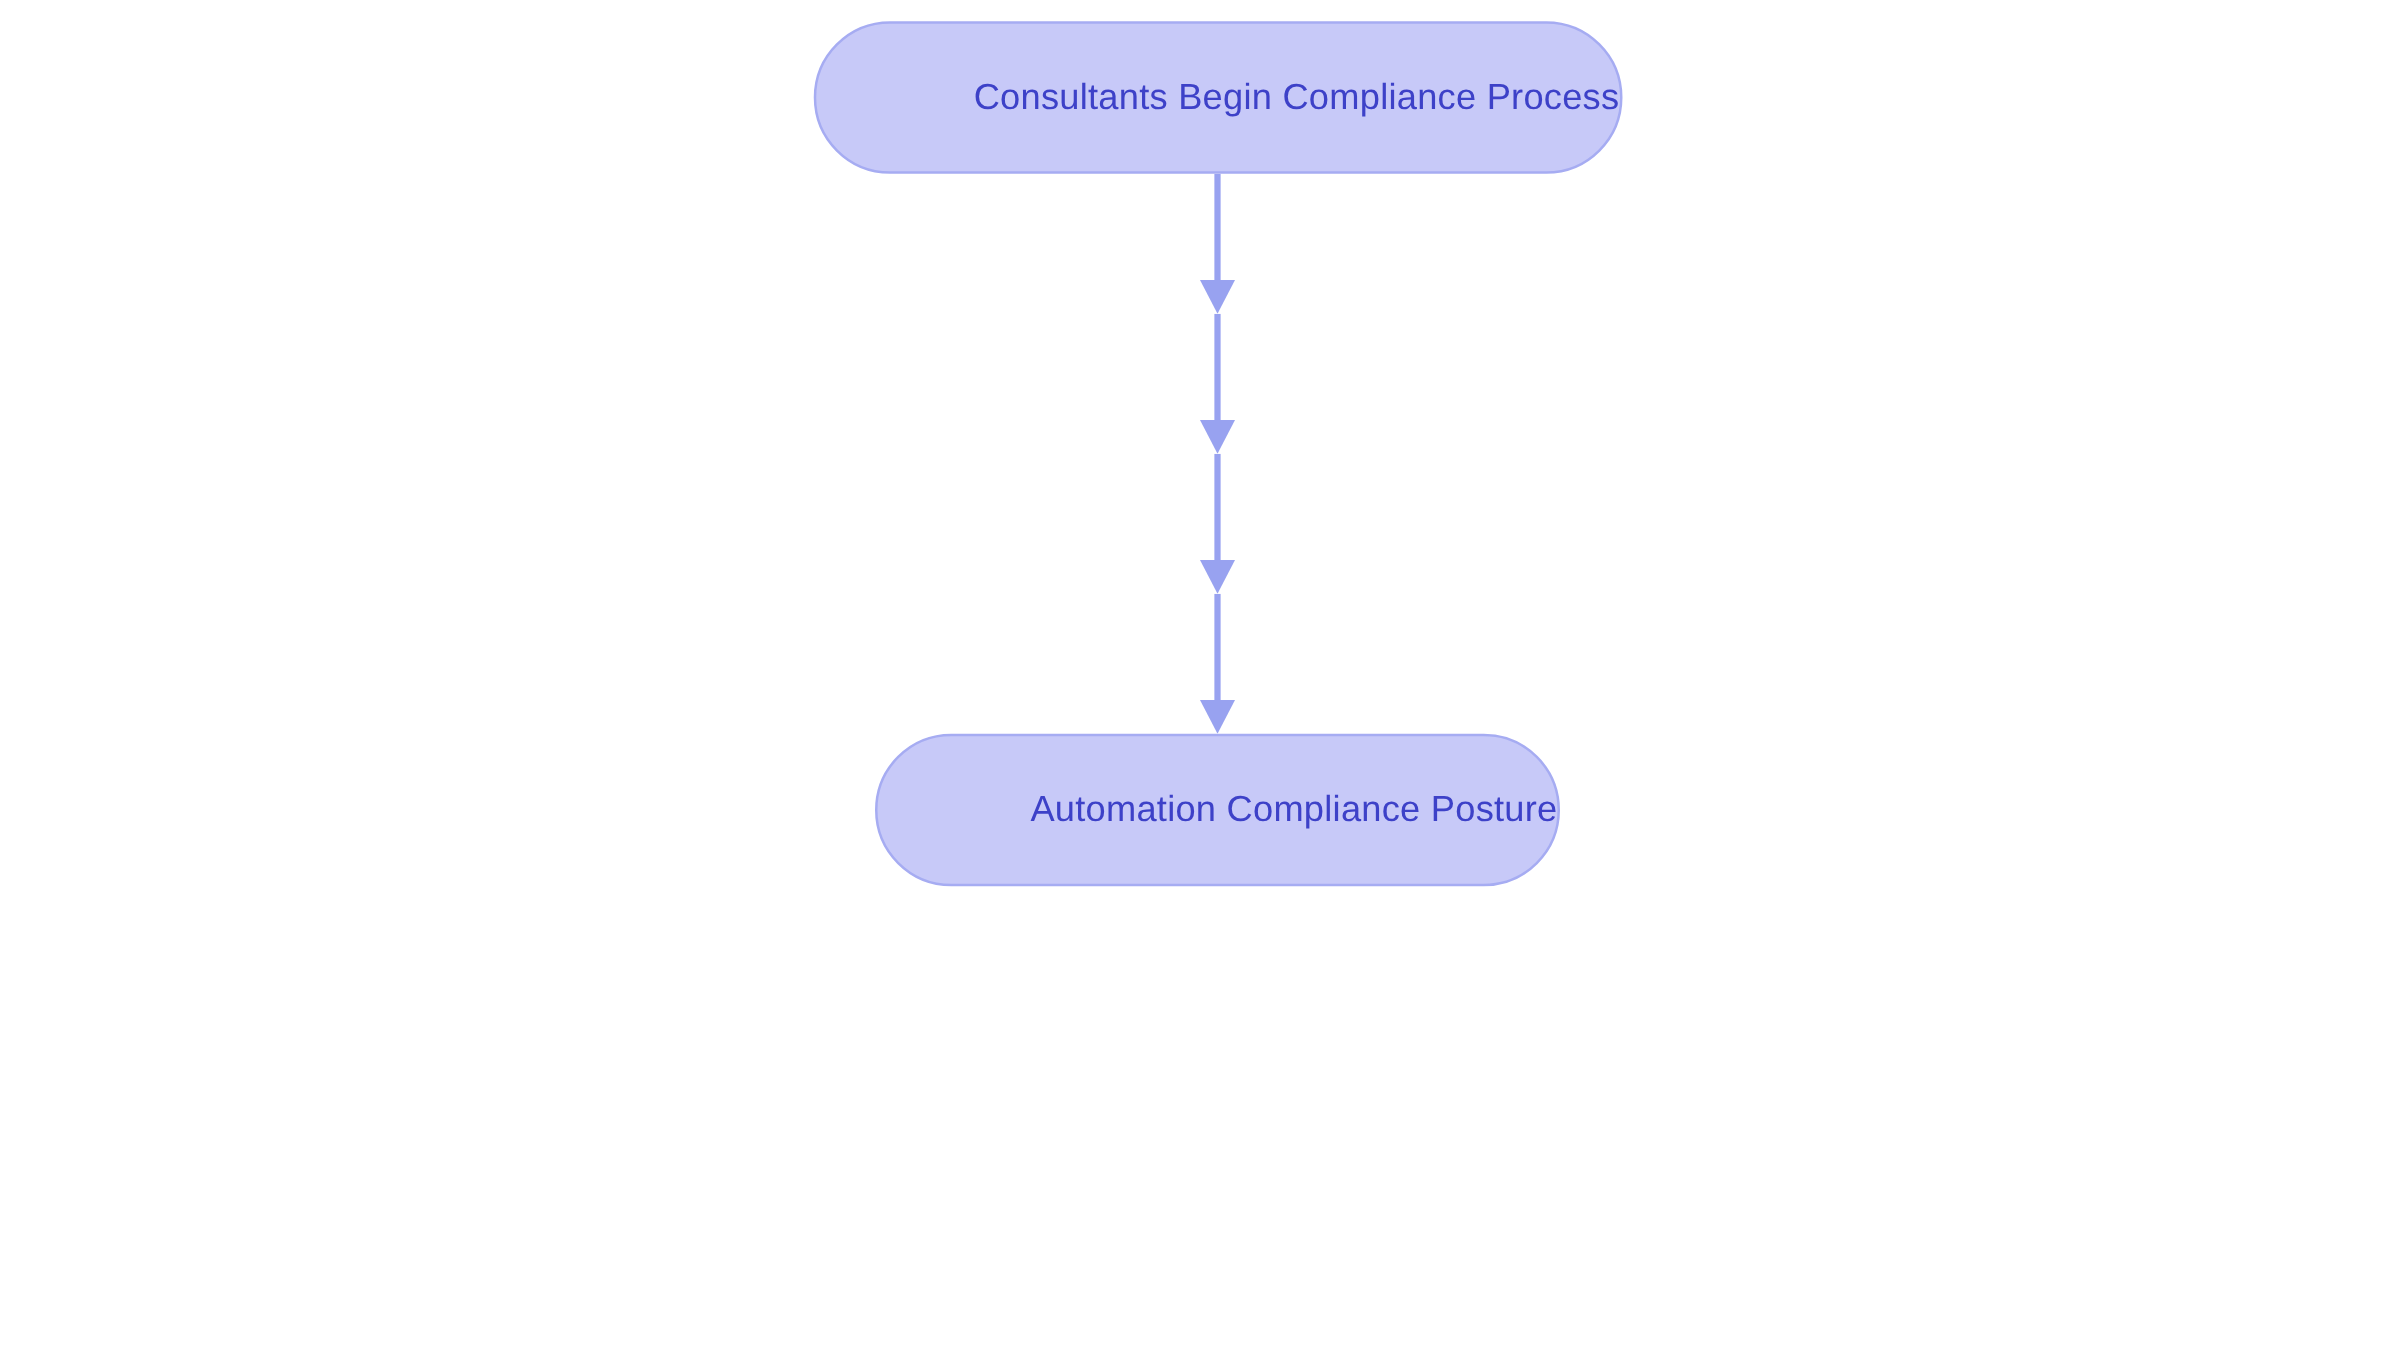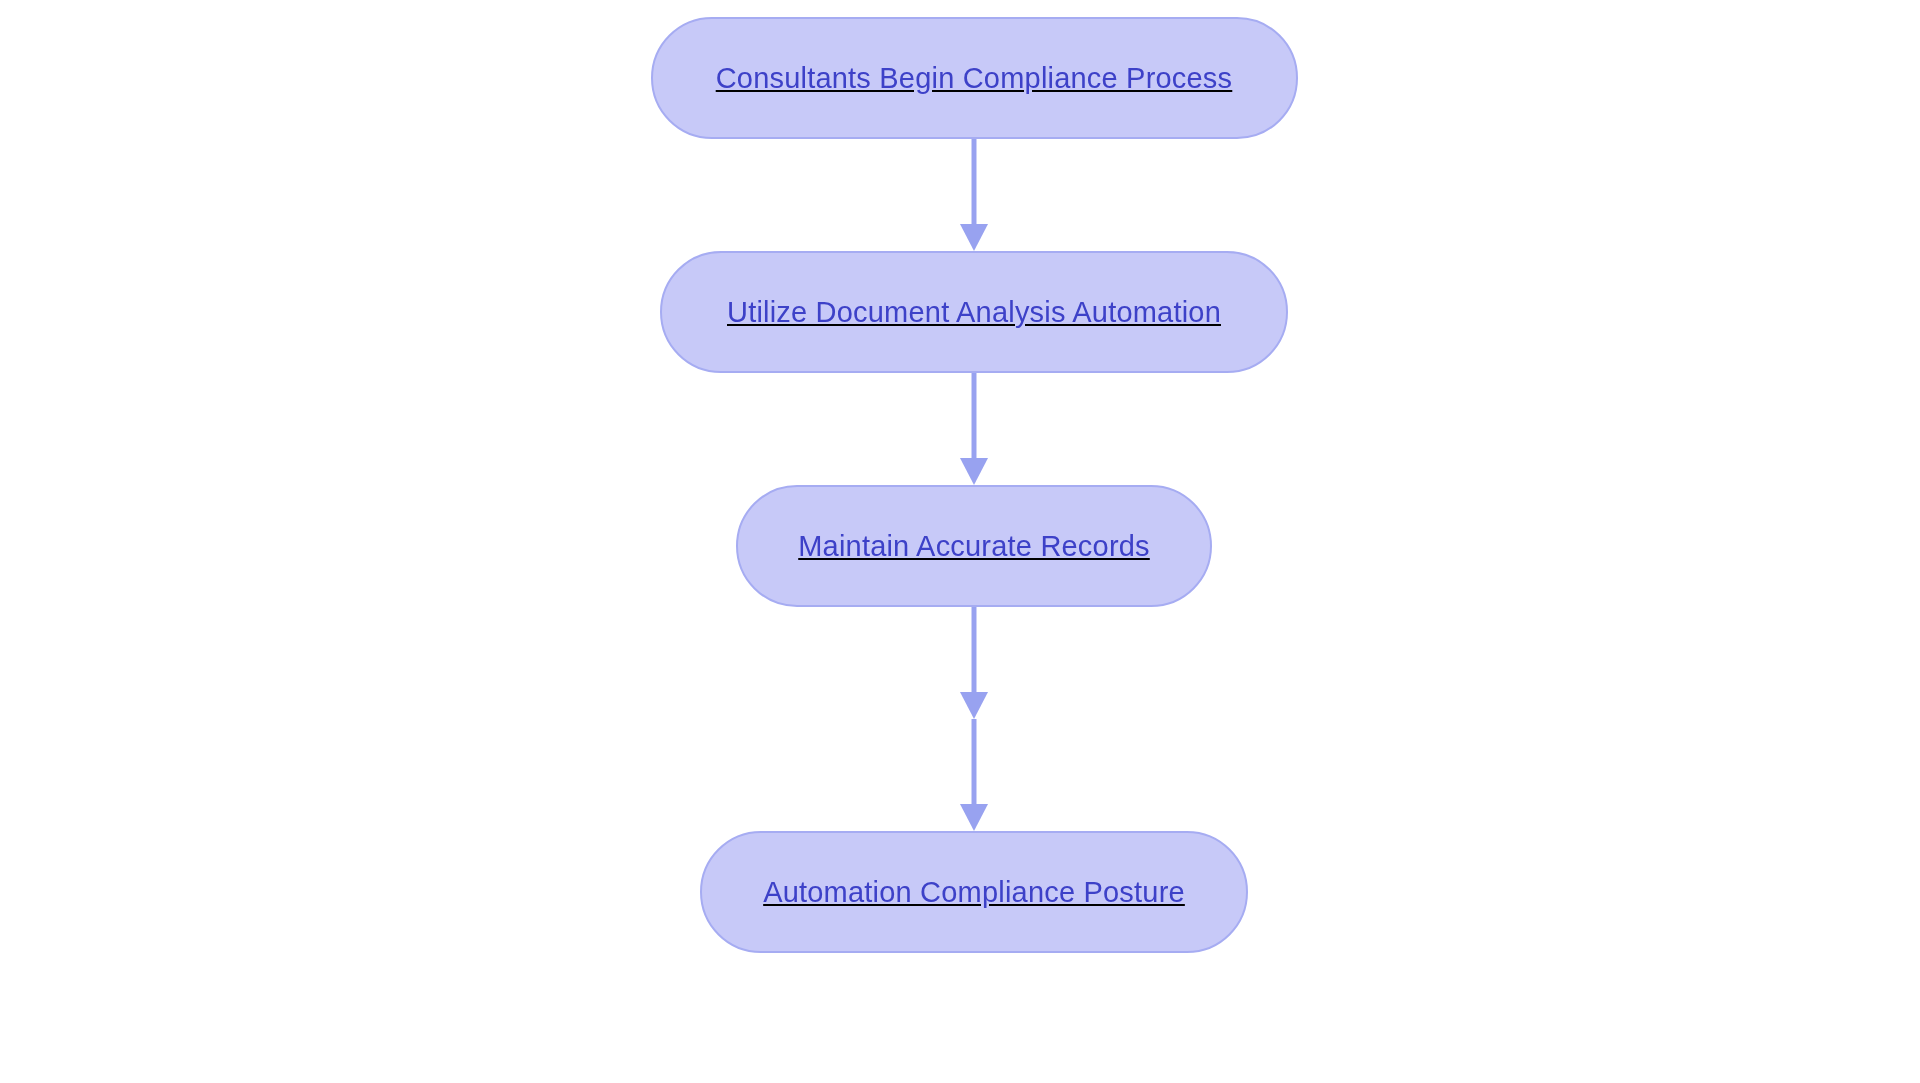--- a/index.html
+++ b/index.html
@@ -23,23 +23,22 @@
     transform: translateX(14px);
   }
   .flow-node {
     box-sizing: border-box;
     height: 122px;
     border-radius: 61px;
     background: #c7c9f8;
     border: 2px solid #a6acf2;
     display: flex;
     align-items: center;
-    justify-content: center;
+    justify-content: flex-end;
     flex: 0 0 auto;
-    text-decoration: underline;
   }
   .flow-node .node-label {
     color: #3d41c8;
     font-size: 29px;
     letter-spacing: 0.2px;
     white-space: nowrap;
     text-align: center;
   }
   .w1 { width: 647px; }
   .w2 { width: 628px; }
@@ -68,34 +67,28 @@
       <span class="node-label">Consultants Begin Compliance Process</span>
     </div>
 
     <div class="connector">
       <svg viewBox="0 0 30 112" xmlns="http://www.w3.org/2000/svg">
         <line x1="15" y1="0" x2="15" y2="87" stroke="#98a2f0" stroke-width="5"></line>
         <polygon points="1,85 29,85 15,112" fill="#98a2f0"></polygon>
       </svg>
     </div>
 
-    <div class="flow-node w2">
-      <span class="node-label">Utilize Document Analysis Automation</span>
-    </div>
 
     <div class="connector">
       <svg viewBox="0 0 30 112" xmlns="http://www.w3.org/2000/svg">
         <line x1="15" y1="0" x2="15" y2="87" stroke="#98a2f0" stroke-width="5"></line>
         <polygon points="1,85 29,85 15,112" fill="#98a2f0"></polygon>
       </svg>
     </div>
 
-    <div class="flow-node w3">
-      <span class="node-label">Maintain Accurate Records</span>
-    </div>
 
     <div class="connector">
       <svg viewBox="0 0 30 112" xmlns="http://www.w3.org/2000/svg">
         <line x1="15" y1="0" x2="15" y2="87" stroke="#98a2f0" stroke-width="5"></line>
         <polygon points="1,85 29,85 15,112" fill="#98a2f0"></polygon>
       </svg>
     </div>
 
 
     <div class="connector">

